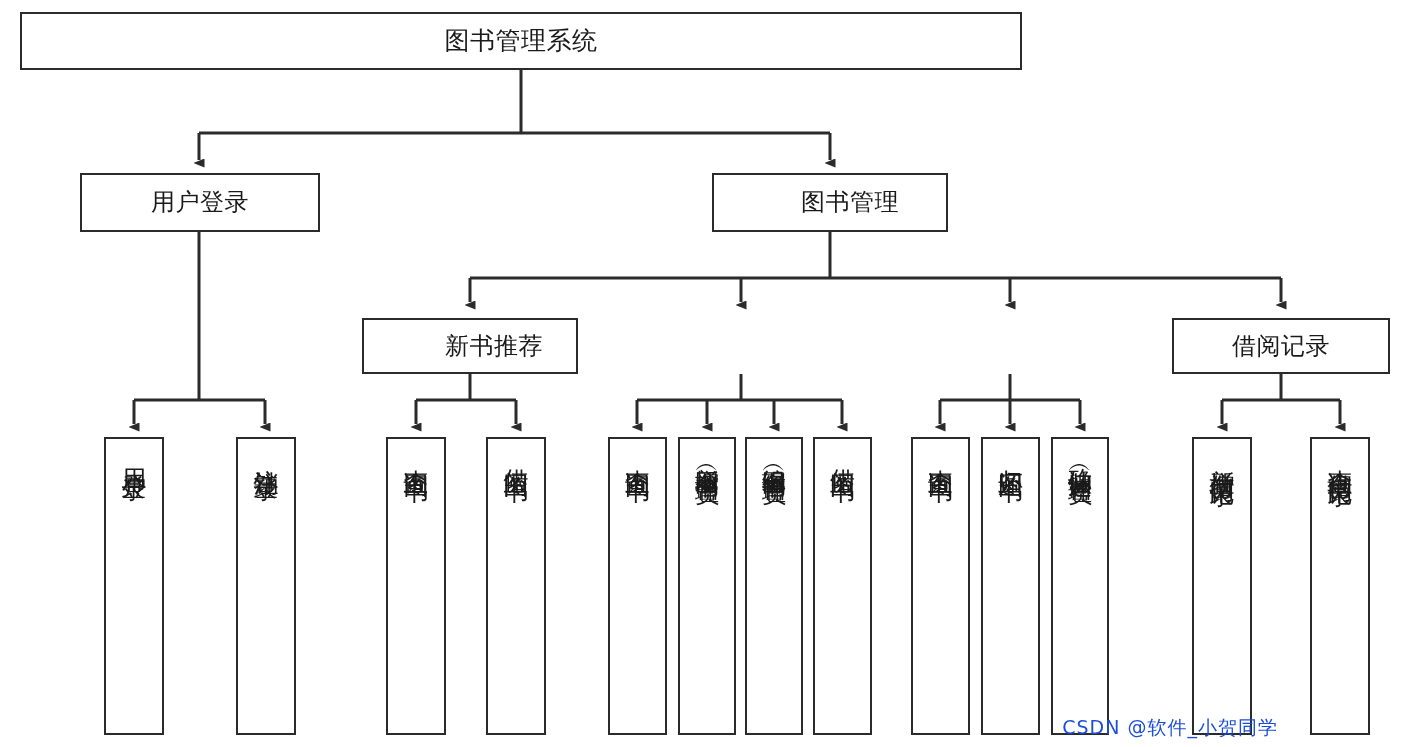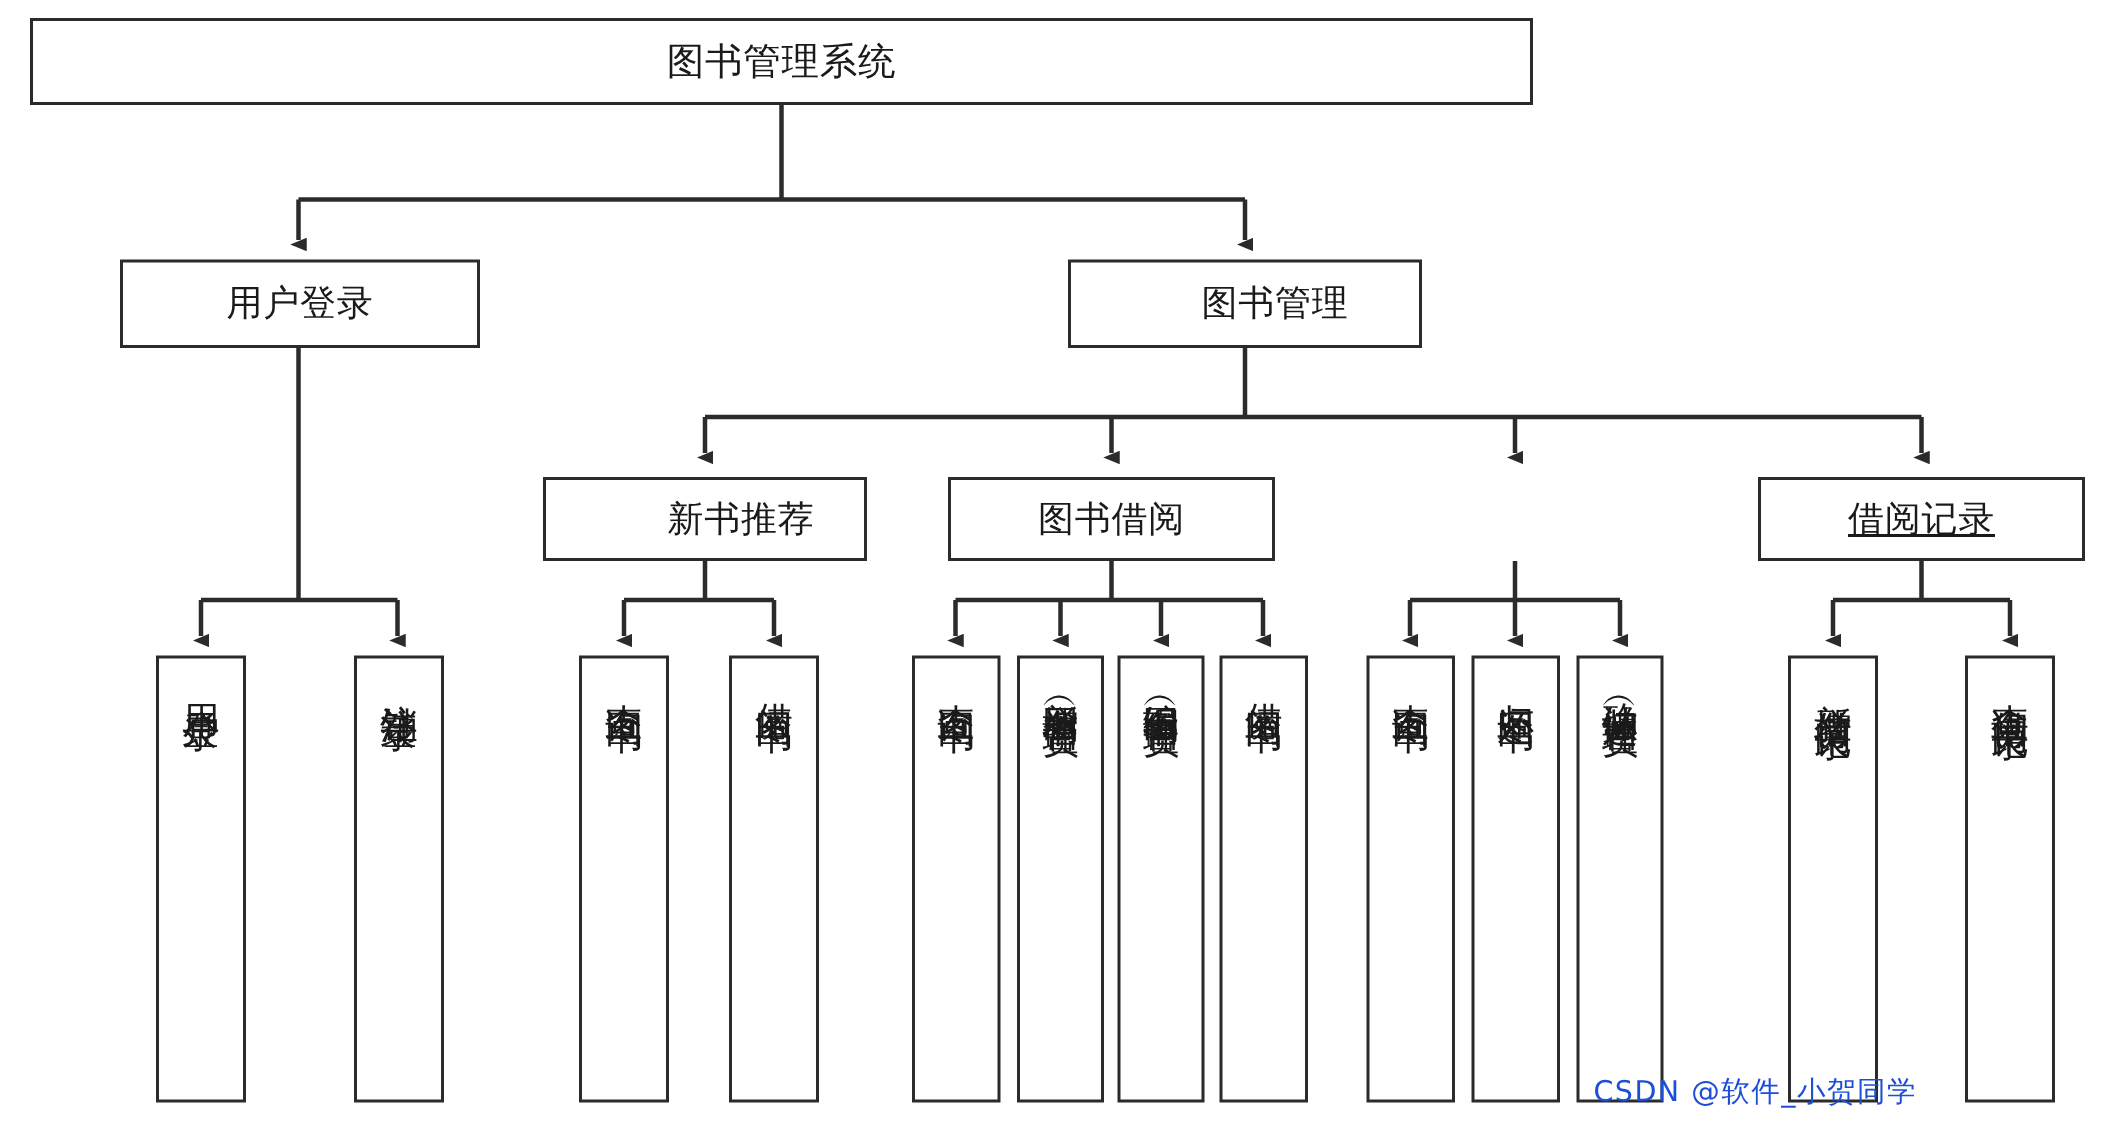--- a/index.html
+++ b/index.html
@@ -132,26 +132,23 @@
   </div>
 
   <div class="node h-node" style="left:712px;top:173px;width:236px;height:59px;padding-left:40px;">
     <span class="label">图书管理</span>
   </div>
 
   <div class="node h-node" style="left:362px;top:318px;width:216px;height:56px;padding-left:48px;">
     <span class="label">新书推荐</span>
   </div>
 
-  <div class="node h-node" style="left:632px;top:318px;width:218px;height:56px;">
-    <span class="label">图书借阅</span>
-  </div>
-
-
-  <div class="node h-node" style="left:1172px;top:318px;width:218px;height:56px;text-decoration:underline;">
+
+
+  <div class="node h-node" style="left:1172px;top:318px;width:218px;height:56px;">
     <span class="label">借阅记录</span>
   </div>
 
   <div class="node v-node" style="left:104px;top:437px;width:60px;height:298px;">
     <span class="label">用户登录</span>
   </div>
 
   <div class="node v-node" style="left:236px;top:437px;width:60px;height:298px;">
     <span class="label">注销登录</span>
   </div>

